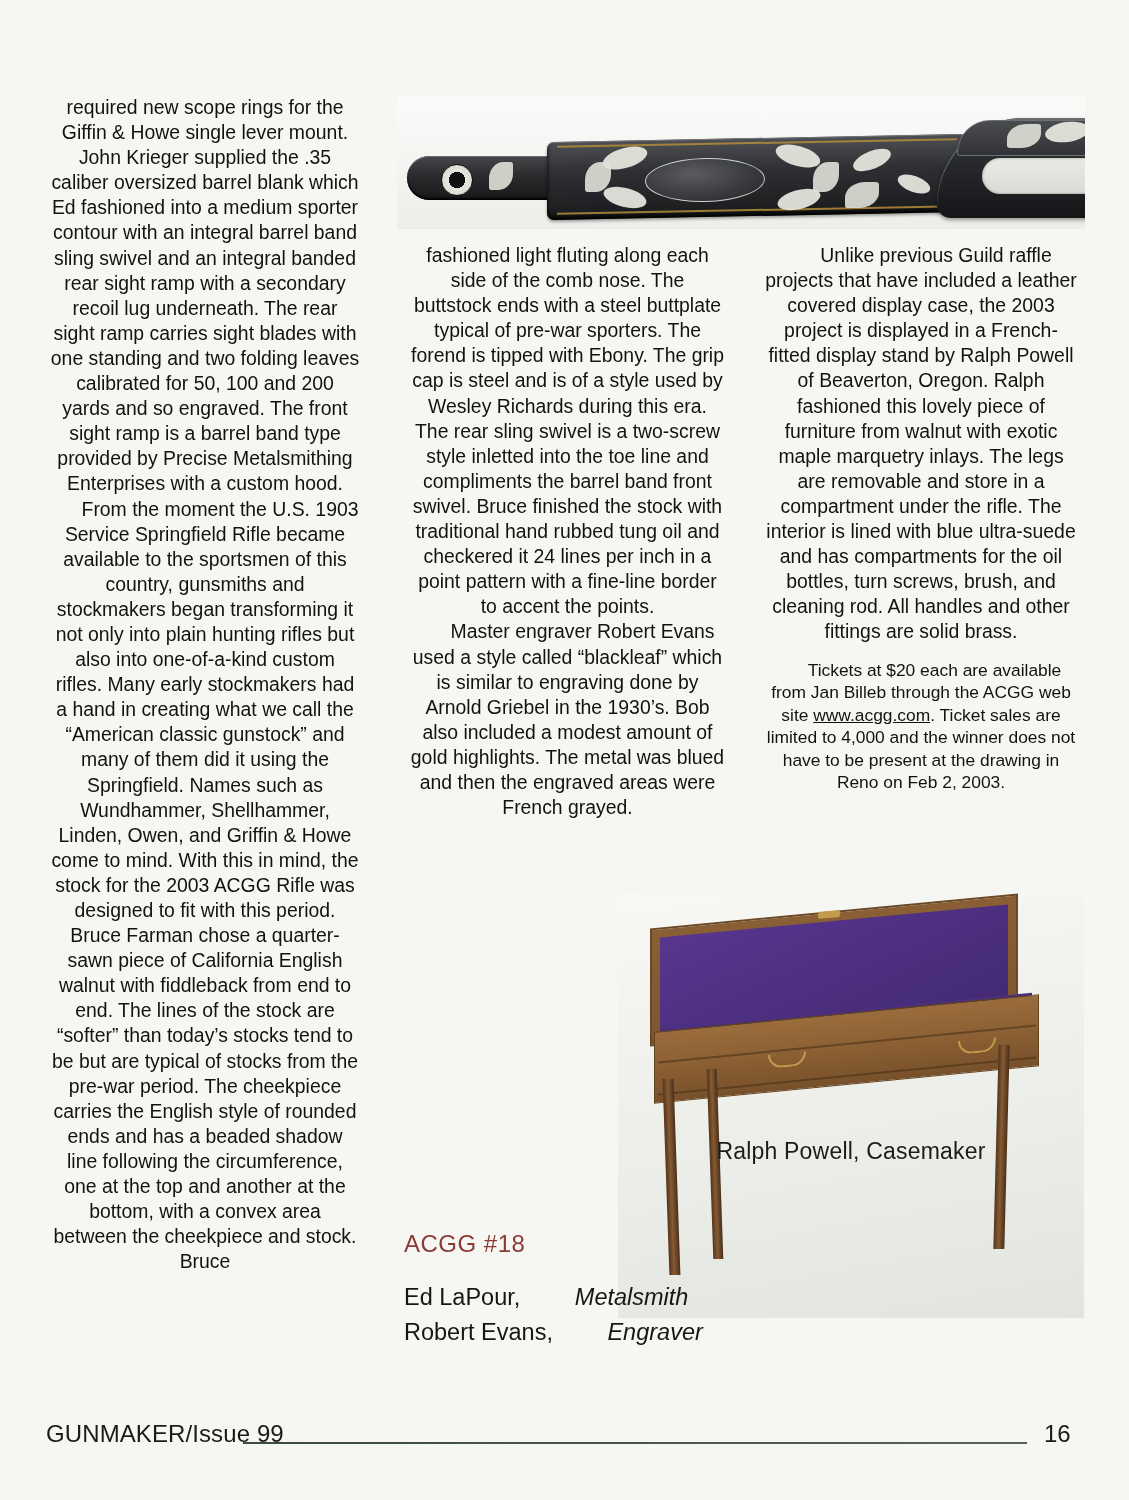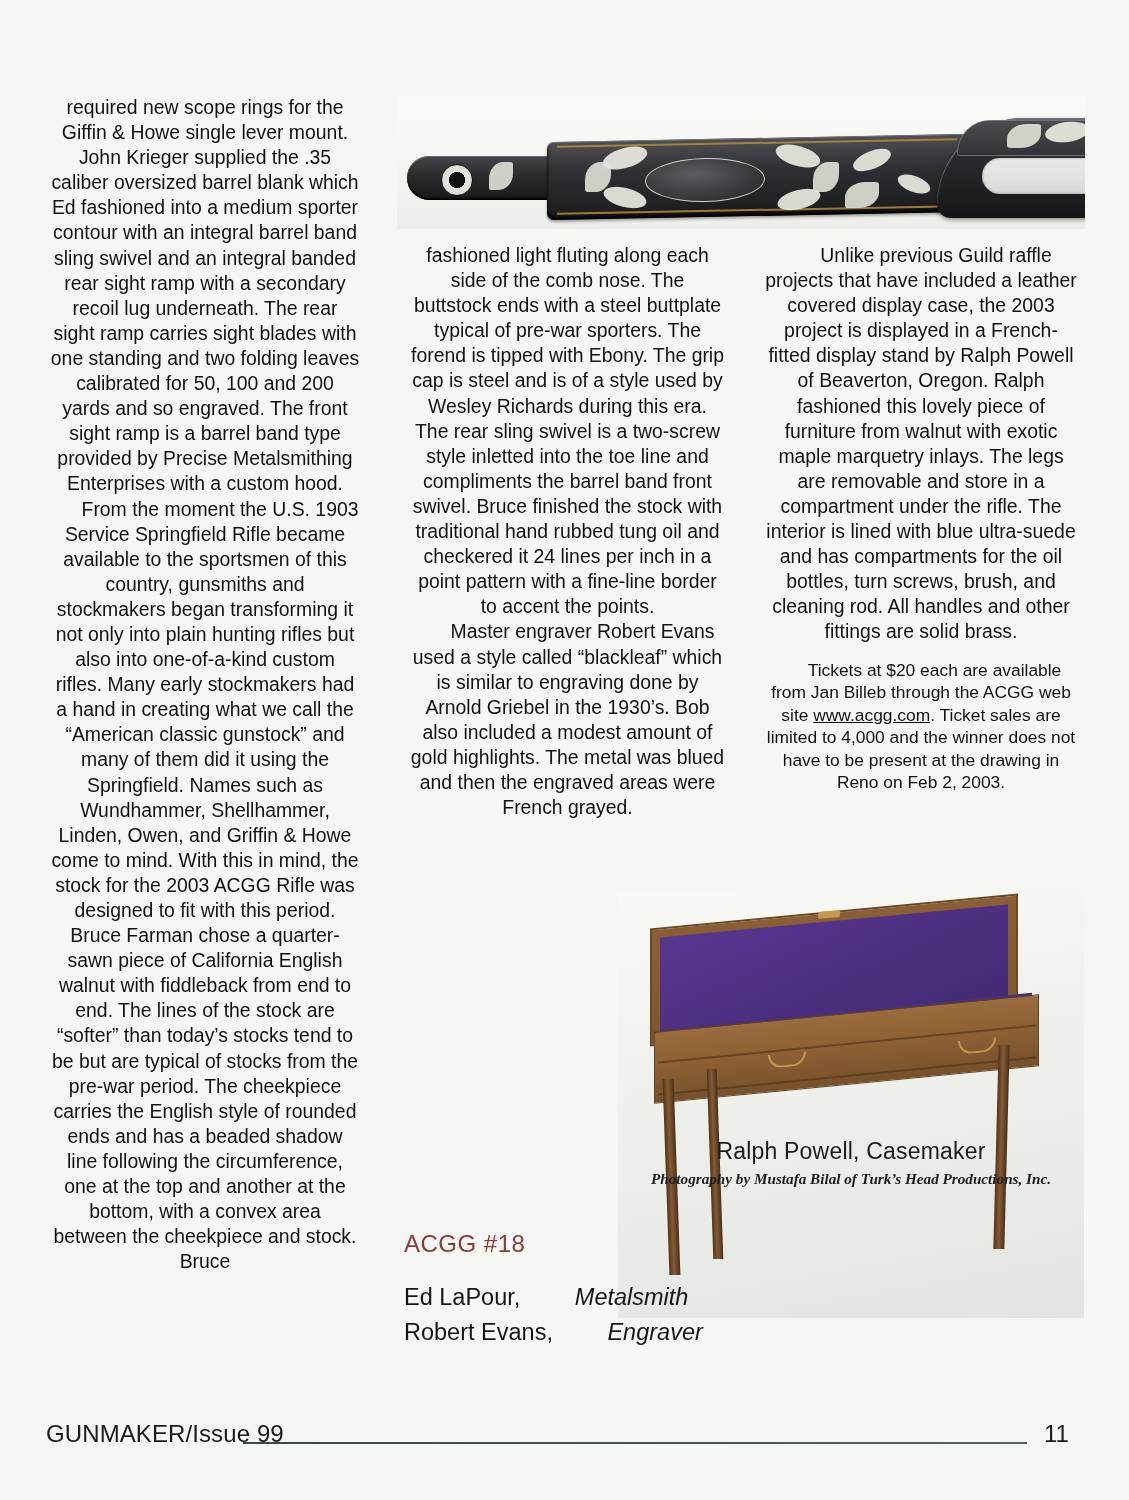--- a/index.html
+++ b/index.html
@@ -219,37 +219,36 @@
     <div class="case-drawer-line" style="left:40px;top:150px;width:378px;"></div>
     <div class="case-drawer-line" style="left:40px;top:182px;width:378px;"></div>
     <div class="drawer-pull" style="left:150px;top:160px;"></div>
     <div class="drawer-pull" style="left:340px;top:146px;"></div>
     <div class="leg l1"></div>
     <div class="leg l2"></div>
     <div class="leg l3"></div>
     <div class="leg l4"></div>
     <div class="case-caption">
       <div class="cap-name">Ralph Powell, Casemaker</div>
-      <div class="cap-credit">Photography by Mustafa Bilal of Turk’s Head Productions, Inc.</div>
     </div>
   </div>
 
   <div id="acgg">
     <div class="title">ACGG #18</div>
     <div class="credits">
       <div class="credit">
         <span>Ed LaPour,</span>
         <em>Metalsmith</em>
       </div>
       <div class="credit">
         <span>Robert Evans,</span>
         <em>Engraver</em>
       </div>
     </div>
   </div>
 
   <div id="footer">
     <div class="foot-left">GUNMAKER/Issue 99</div>
     <div class="foot-rule"></div>
-    <div class="foot-page">11</div>
+    <div class="foot-page">16</div>
   </div>
 
 </div>
 
 </body></html>

